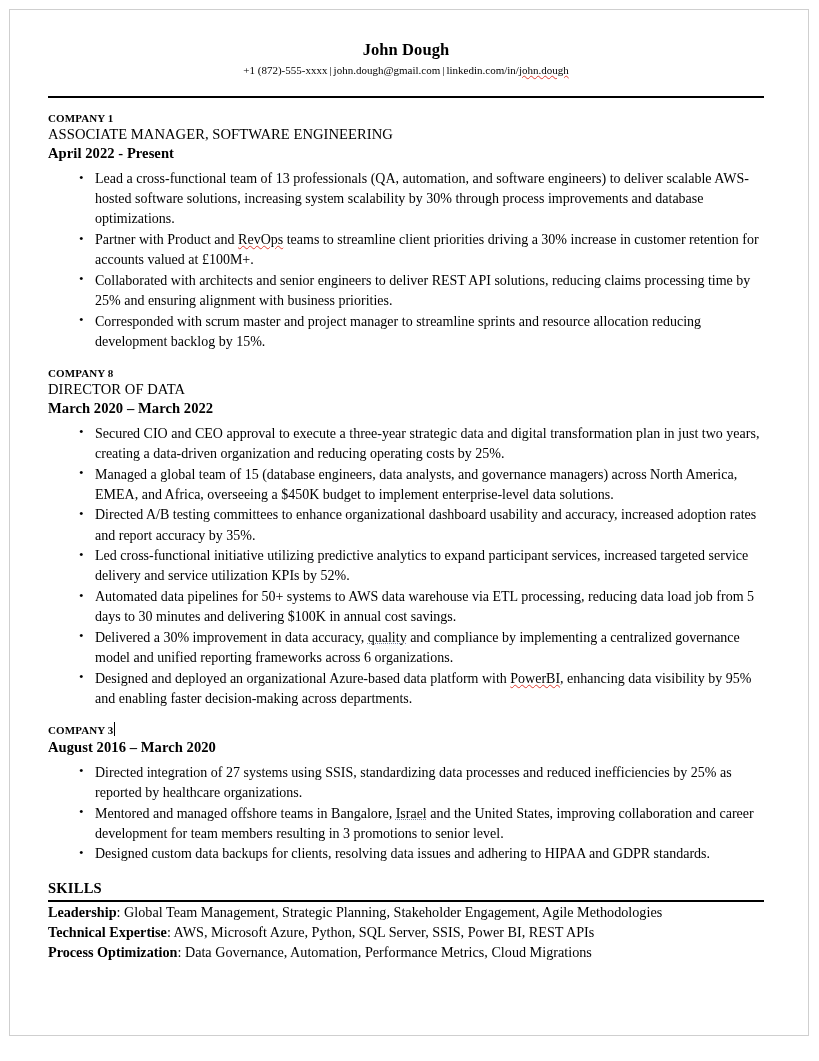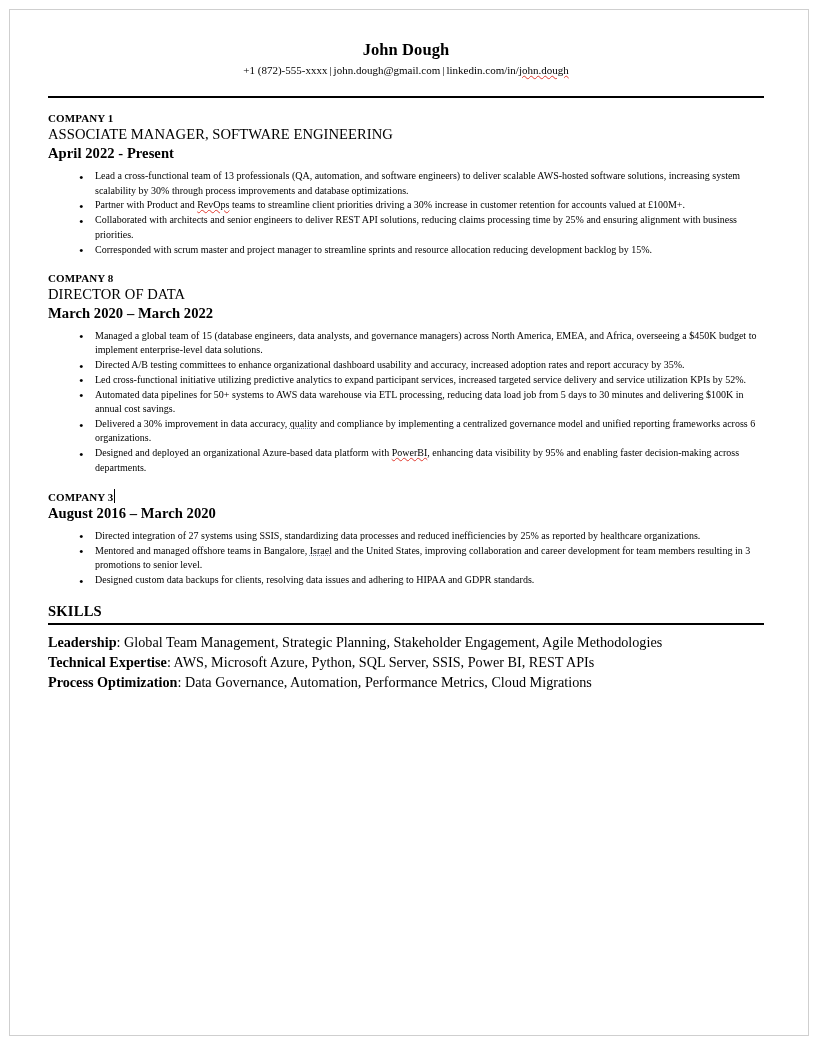--- a/index.html
+++ b/index.html
@@ -100,21 +100,21 @@
 
   
   ul.bullets {
     list-style: none;
     margin: 6px 0 0 0;
     padding: 0;
   }
   ul.bullets li {
     position: relative;
     padding-left: 47px;
-    font-size: 10px;
+    font-size: 14px;
     line-height: 1.44;
     margin-bottom: 0.5px;
     text-align: left;
   }
   ul.bullets li::before {
     content: "\2022";
     position: absolute;
     left: 31px;
     top: -0.5px;
     font-size: 13px;
@@ -140,21 +140,21 @@
   .caret {
     display: inline-block;
     width: 1.5px;
     height: 14px;
     background: #000000;
     vertical-align: -2px;
     margin-left: 0.5px;
   }
 
   
-  .skills-body { margin-top: 7px; }
+  .skills-body { }
   .skill-line {
     font-size: 14.2px;
     line-height: 1.42;
     margin: 0;
   }
   .skill-label { font-weight: bold; }
 
   .gap-job { height: 13px; }
   .gap-section { height: 15px; }
 </style>
@@ -190,20 +190,21 @@
     </ul>
 
     <div class="gap-job"></div>
 
     <div class="company">COMPANY 8</div>
     <div class="title-row">
       <span class="job-title">DIRECTOR OF DATA</span>
       <span class="job-dates">March 2020 – March 2022</span>
     </div>
     <ul class="bullets">
+      <li>Secured CIO and CEO approval to execute a three-year strategic data and digital transformation plan in just two years, creating a data-driven organization and reducing operating costs by 25%.</li>
       <li>Managed a global team of 15 (database engineers, data analysts, and governance managers) across North America, EMEA, and Africa, overseeing a $450K budget to implement enterprise-level data solutions.</li>
       <li>Directed A/B testing committees to enhance organizational dashboard usability and accuracy, increased adoption rates and report accuracy by 35%.</li>
       <li>Led cross-functional initiative utilizing predictive analytics to expand participant services, increased targeted service delivery and service utilization KPIs by 52%.</li>
       <li>Automated data pipelines for 50+ systems to AWS data warehouse via ETL processing, reducing data load job from 5 days to 30 minutes and delivering $100K in annual cost savings.</li>
       <li><span>Delivered a 30% improvement in data accuracy, </span><span class="sp-blue">quality</span><span> and compliance by implementing a centralized governance model and unified reporting frameworks across 6 organizations.</span></li>
       <li><span>Designed and deployed an organizational Azure-based data platform with </span><span class="sp-red">PowerBI</span><span>, enhancing data visibility by 95% and enabling faster decision-making across departments.</span></li>
     </ul>
 
     <div class="gap-job"></div>
 

